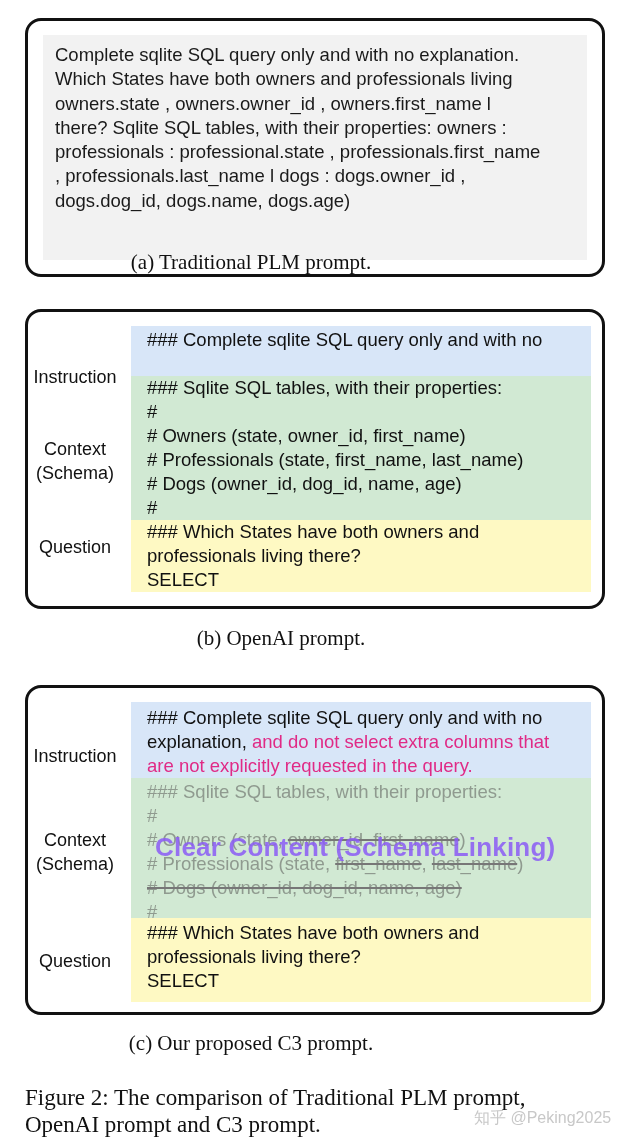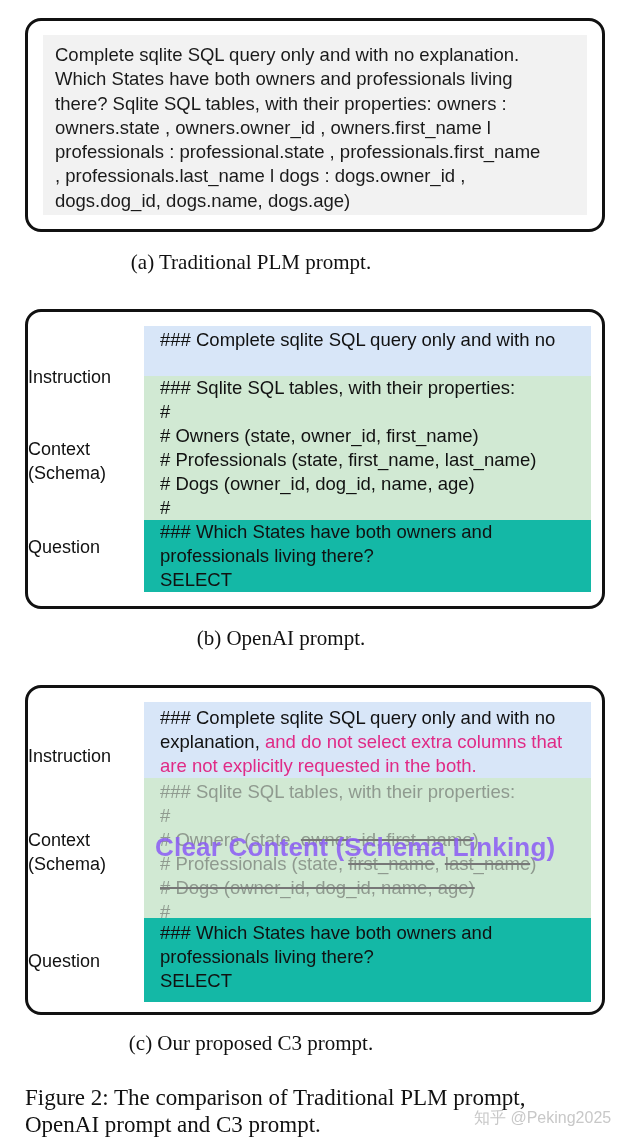--- a/index.html
+++ b/index.html
@@ -1,44 +1,44 @@
 <!DOCTYPE html>
 <html><head>
 <meta charset="utf-8">
 <style>
   html,body{margin:0;padding:0;background:#fff;}
   body{width:622px;height:1148px;position:relative;overflow:hidden;font-family:"Liberation Sans",sans-serif;color:#111;}
   .panel{position:absolute;left:25px;width:580px;border:3px solid #111;border-radius:16px;box-sizing:border-box;background:#fff;}
-  .panel-a{top:18px;height:214px;}
+  .panel-a{top:18px;height:259px;}
   .plm-box{position:absolute;left:15px;top:14px;right:15px;bottom:14px;background:#f2f2f2;padding:8px 12px 0 12px;font-size:18.5px;line-height:24.3px;color:#1a1a1a;}
   .caption{position:absolute;left:0;width:502px;text-align:center;font-family:"Liberation Serif",serif;font-size:21px;color:#111;}
   .panel-b{top:309px;height:300px;}
   .panel-c{top:685px;height:330px;}
-  .labels{position:absolute;left:0;width:94px;font-size:18px;text-align:left;line-height:24px;color:#111;}
-  .content{position:absolute;left:116px;right:11px;}
+  .labels{position:absolute;left:0;width:94px;font-size:18px;text-align:center;line-height:24px;color:#111;}
+  .content{position:absolute;left:103px;right:11px;}
   .blk{padding-left:16px;font-size:18.5px;line-height:24px;box-sizing:border-box;}
   .blue{background:#d8e6f8;}
   .green{background:#d1e9d3;}
-  .peach{background:#14b8a6;}
+  .peach{background:#fef9c3;}
   .faded{color:#8f9a8f;}
   .strike{text-decoration:line-through;text-decoration-color:#777;text-decoration-thickness:2px;}
   .magenta{color:#e02a86;}
   .overlay{position:absolute;left:155px;top:832px;font-size:26px;font-weight:bold;color:#8b5cf6;opacity:0.85;white-space:nowrap;letter-spacing:0.2px;}
   .fig{position:absolute;left:25px;top:1084px;width:600px;font-family:"Liberation Serif",serif;font-size:23px;line-height:27px;color:#111;}
   .wm{position:absolute;left:474px;top:1108px;font-size:16px;color:#c8c8c8;white-space:nowrap;}
 </style>
 </head>
 <body>
 
 <div class="panel panel-a">
   <div class="plm-box">
     <div>Complete sqlite SQL query only and with no explanation.</div>
     <div>Which States have both owners and professionals living</div>
+    <div>owners.state , owners.owner_id , owners.first_name l</div>
     <div>there? Sqlite SQL tables, with their properties: owners :</div>
-    <div>owners.state , owners.owner_id , owners.first_name l</div>
     <div>professionals : professional.state , professionals.first_name</div>
     <div>, professionals.last_name l dogs : dogs.owner_id ,</div>
     <div>dogs.dog_id, dogs.name, dogs.age)</div>
   </div>
 </div>
 <div class="caption" style="top:250px;">(a) Traditional PLM prompt.</div>
 
 <div class="panel panel-b">
   <div class="labels" style="top:53px;">Instruction</div>
   <div class="labels" style="top:125px;">Context</div>
@@ -67,21 +67,21 @@
 
 <div class="panel panel-c">
   <div class="labels" style="top:56px;">Instruction</div>
   <div class="labels" style="top:140px;">Context</div>
   <div class="labels" style="top:164px;">(Schema)</div>
   <div class="labels" style="top:261px;">Question</div>
   <div class="content" style="top:14px;">
     <div class="blk blue" style="height:76px;padding-top:4px;">
       <div>### Complete sqlite SQL query only and with no</div>
       <div><span>explanation, </span><span class="magenta">and do not select extra columns that</span></div>
-      <div class="magenta">are not explicitly requested in the both.</div>
+      <div class="magenta">are not explicitly requested in the query.</div>
     </div>
     <div class="blk green faded" style="height:140px;padding-top:2px;">
       <div>### Sqlite SQL tables, with their properties:</div>
       <div>#</div>
       <div><span># Owners (state, </span><span class="strike">owner_id, first_name</span><span>)</span></div>
       <div><span># Professionals (state, </span><span class="strike">first_name</span><span>, </span><span class="strike">last_name</span><span>)</span></div>
       <div class="strike"># Dogs (owner_id, dog_id, name, age)</div>
       <div>#</div>
     </div>
     <div class="blk peach" style="height:84px;padding-top:3px;">

